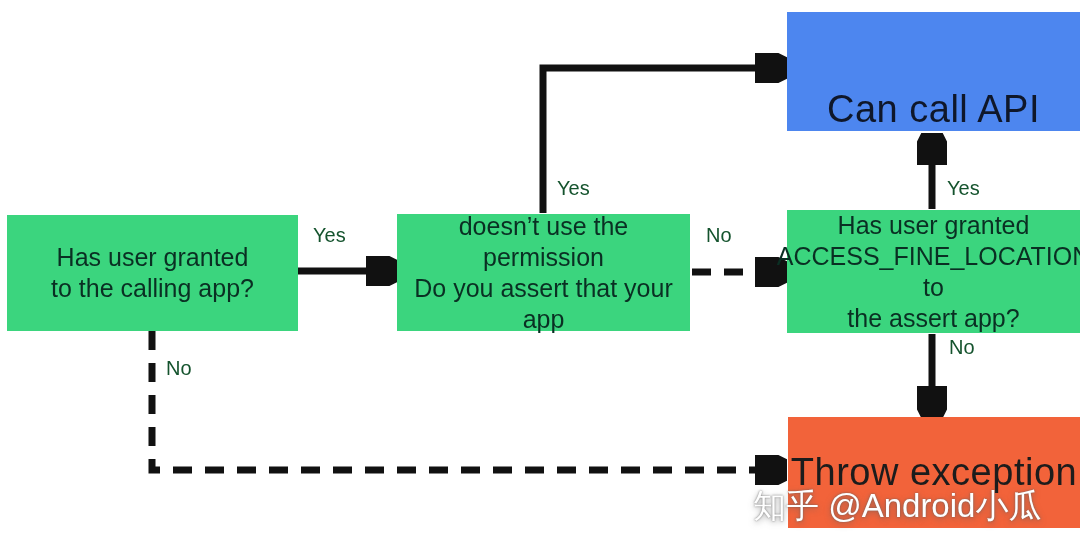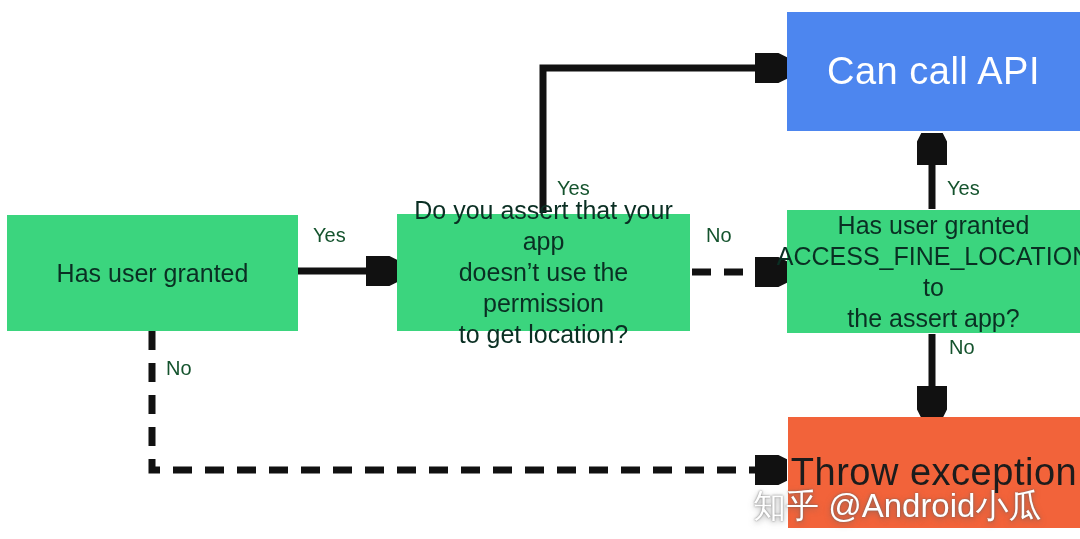--- a/index.html
+++ b/index.html
@@ -25,23 +25,24 @@
     z-index: 2;
   }
   .node.green {
     background: #3bd57e;
     color: #0a2f23;
     font-size: 25px;
     line-height: 31px;
   }
   .node.blue {
     background: #4d86ef;
-    color: #ffffff;
+    color: #0f172a;
     font-size: 38px;
     letter-spacing: 0.5px;
+    justify-content: flex-end;
   }
   .node.orange {
     background: #f2633a;
     color: #1c1c1c;
     font-size: 38px;
     letter-spacing: 0.5px;
   }
   #node-nearby { left: 7px;   top: 215px; width: 291px; height: 116px; }
   #node-assert { left: 397px; top: 214px; width: 293px; height: 117px; }
   #node-fine   { left: 787px; top: 210px; width: 293px; height: 123px; }
@@ -88,26 +89,26 @@
     <path d="M298,271 H392" marker-end="url(#ah)"></path>
     <path d="M543,213 V68 H781" marker-end="url(#ah)"></path>
     <path class="dashed" d="M692,272 H781" marker-end="url(#ah)"></path>
     <path d="M932,209 V139" marker-end="url(#ah)"></path>
     <path d="M932,334 V412" marker-end="url(#ah)"></path>
     <path class="dashed" d="M152,331 V470 H781" marker-end="url(#ah)"></path>
   </svg>
 
   <div class="node green" id="node-nearby">
     <div>Has user granted</div>
+    <div>to the calling app?</div>
   </div>
 
   <div class="node green" id="node-assert">
+    <div>doesn’t use the permission</div>
     <div>Do you assert that your app</div>
-    <div>doesn’t use the permission</div>
-    <div>to get location?</div>
   </div>
 
   <div class="node green" id="node-fine">
     <div>Has user granted</div>
     <div>ACCESS_FINE_LOCATION to</div>
     <div>the assert app?</div>
   </div>
 
   <div class="node blue" id="node-api">
     <div>Can call API</div>

